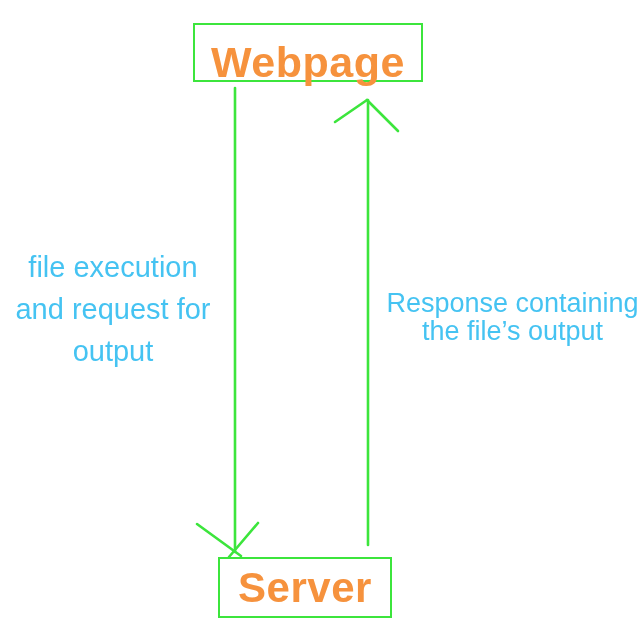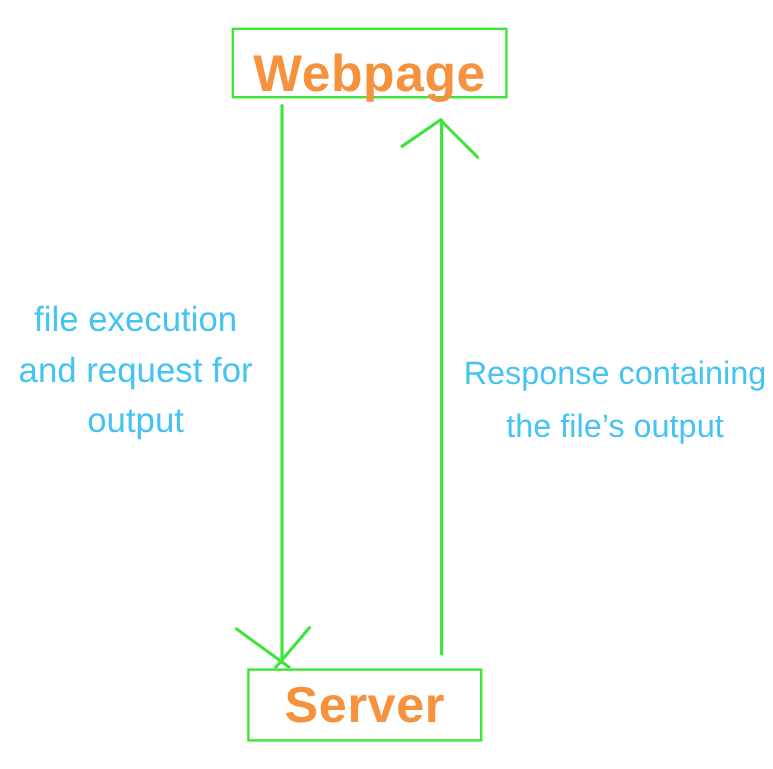--- a/index.html
+++ b/index.html
@@ -29,37 +29,37 @@
     align-items: center;
     justify-content: center;
   }
   .node-label {
     color: var(--orange);
     font-weight: bold;
     letter-spacing: 0.5px;
   }
   .node-box.webpage { left: 193px; top: 23px; width: 230px; height: 59px; }
   .node-box.webpage .node-label { font-size: 43px; margin-top: 20px; }
-  .node-box.server  { left: 206px; top: 557px; width: 196px; height: 61px; }
+  .node-box.server  { left: 218px; top: 557px; width: 174px; height: 61px; }
   .node-box.server  .node-label { font-size: 42px; }
 
   .edge-label {
     position: absolute;
     color: var(--blue);
     text-align: center;
     white-space: pre-line;
     font-weight: 300;
   }
   .edge-label.request {
     left: -3px; top: 246px; width: 232px;
     font-size: 29px; line-height: 42px;
   }
   .edge-label.response {
     left: 385px; top: 289px; width: 255px;
-    font-size: 27px; line-height: 44px;
+    font-size: 27px; line-height: 28px;
   }
   svg.arrows {
     position: absolute;
     left: 0; top: 0;
     width: 644px; height: 641px;
   }
   svg.arrows line {
     stroke: var(--green);
     stroke-width: 2.6;
     stroke-linecap: round;

